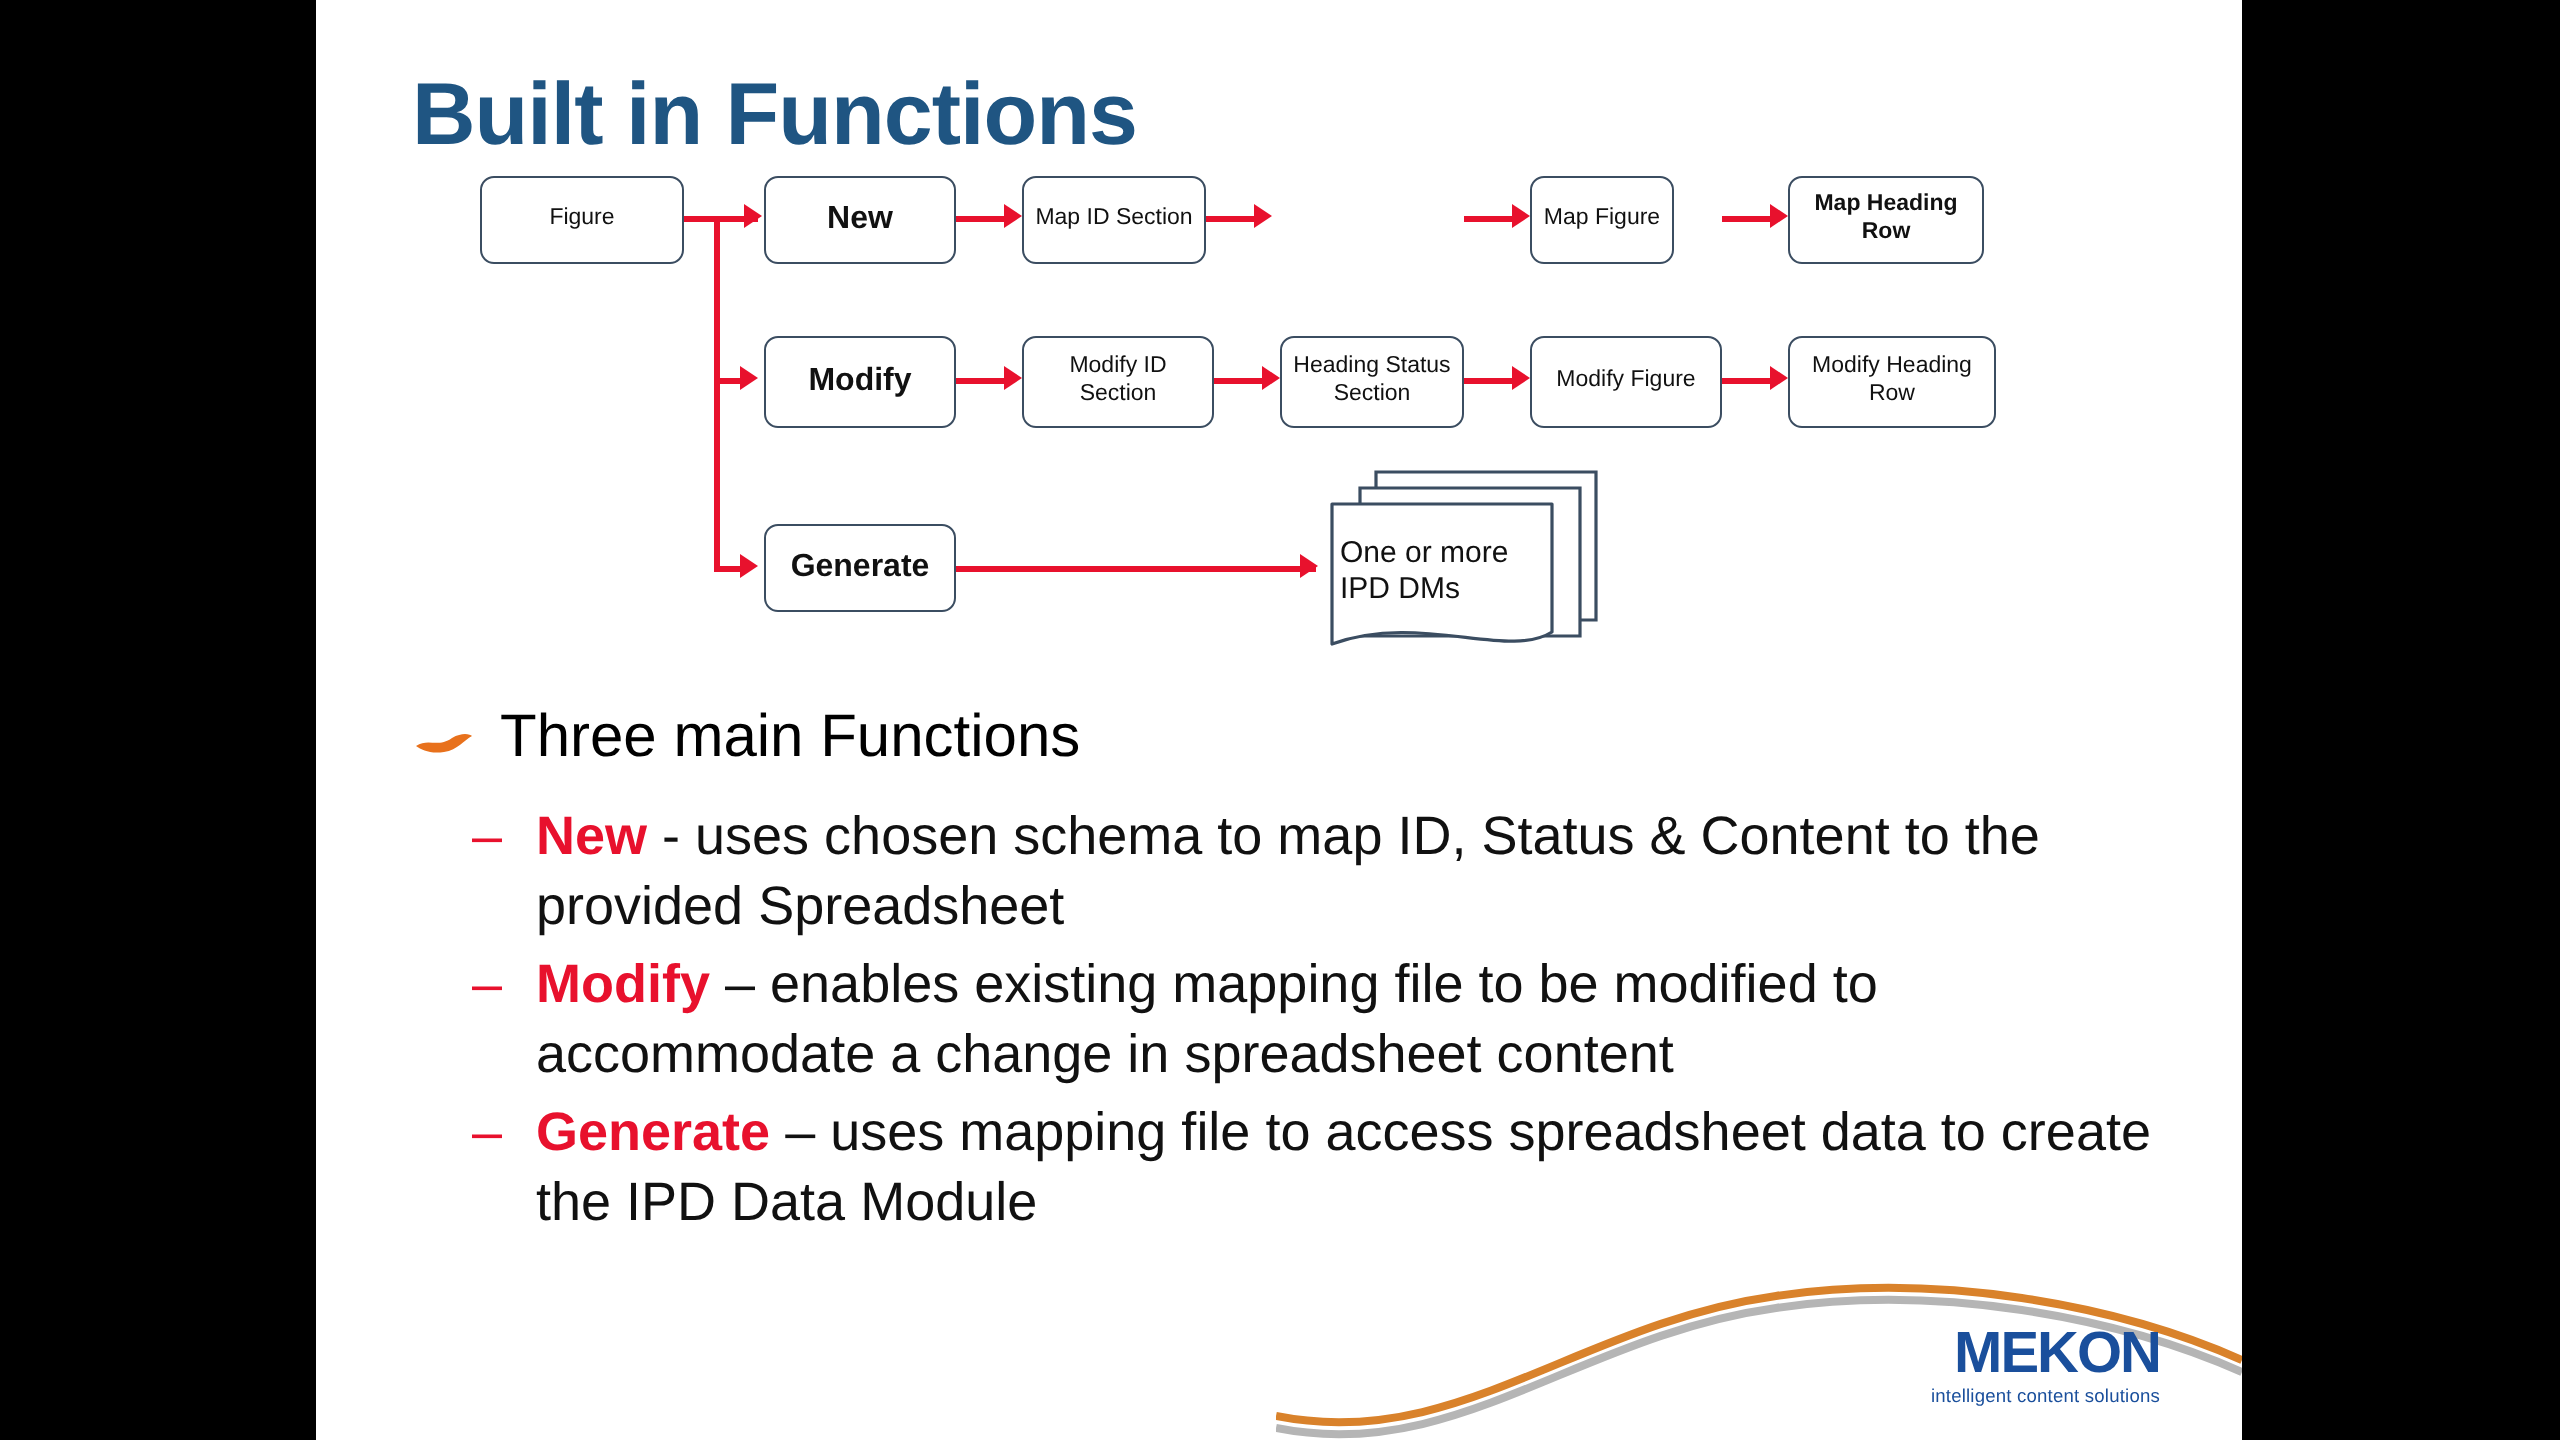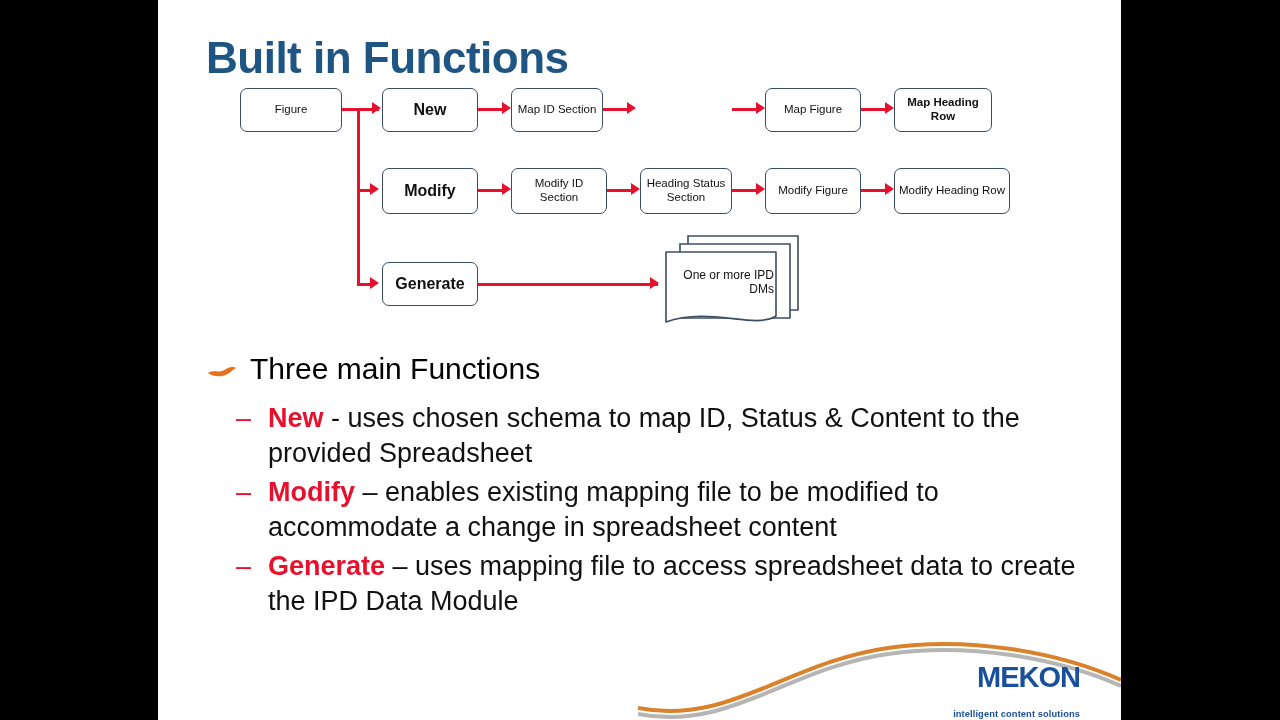--- a/index.html
+++ b/index.html
@@ -98,22 +98,22 @@
     top: 150px;
     width: 146px;
     height: 104px;
   }
   #docstack svg { display: block; }
   #docstack .doclabel {
     position: absolute;
     left: 12px;
     top: 40px;
     width: 104px;
-    text-align: right;
-    font-size: 12px;
+    text-align: left;
+    font-size: 15px;
     line-height: 1.2;
     color: #111111;
   }
 
   
   #body {
     position: absolute;
     left: 0;
     top: 352px;
     width: 963px;
@@ -172,24 +172,24 @@
   }
   #logo .mekon {
     font-size: 29px;
     font-weight: bold;
     color: #1A4F9C;
     letter-spacing: -1px;
     line-height: 1;
   }
   #logo .tag {
     font-size: 9.3px;
-    font-weight: bold;
+    font-weight: normal;
     color: #1A4F9C;
     letter-spacing: 0.1px;
-    margin-top: 17px;
+    margin-top: 1px;
   }
 </style>
 </head>
 <body>
 
 <div id="stage">
   <div id="slide">
 
     <div id="title">Built in Functions</div>
 
@@ -207,21 +207,21 @@
 
       <div class="node" style="left:353px; top:10px; width:92px; height:44px;">Map ID Section</div>
 
       <div class="hline" style="left:445px; top:30px; width:28px;"></div>
       <div class="arrowhead" style="left:469px; top:24px;"></div>
 
 
       <div class="hline" style="left:574px; top:30px; width:28px;"></div>
       <div class="arrowhead" style="left:598px; top:24px;"></div>
 
-      <div class="node" style="left:607px; top:10px; width:96px; height:44px;">Map Figure</div>
+      <div class="node" style="left:607px; top:10px; width:72px; height:44px;">Map Figure</div>
 
       <div class="hline" style="left:703px; top:30px; width:28px;"></div>
       <div class="arrowhead" style="left:727px; top:24px;"></div>
 
       <div class="node" style="left:736px; top:10px; width:98px; height:44px;font-weight:bold;">Map Heading Row</div>
 
       <div class="node strong" style="left:224px; top:90px; width:96px; height:46px;">Modify</div>
 
       <div class="hline" style="left:320px; top:111px; width:28px;"></div>
       <div class="arrowhead" style="left:344px; top:105px;"></div>
@@ -234,21 +234,21 @@
       <div class="node" style="left:482px; top:90px; width:92px; height:46px;">Heading Status Section</div>
 
       <div class="hline" style="left:574px; top:111px; width:28px;"></div>
       <div class="arrowhead" style="left:598px; top:105px;"></div>
 
       <div class="node" style="left:607px; top:90px; width:96px; height:46px;text-align:center;">Modify Figure</div>
 
       <div class="hline" style="left:703px; top:111px; width:28px;"></div>
       <div class="arrowhead" style="left:727px; top:105px;"></div>
 
-      <div class="node" style="left:736px; top:90px; width:116px; height:46px;">Modify Heading Row</div>
+      <div class="node" style="left:736px; top:90px; width:104px; height:46px;">Modify Heading Row</div>
 
       <div class="node strong" style="left:224px; top:184px; width:96px; height:44px;">Generate</div>
 
       <div class="hline" style="left:320px; top:205px; width:180px;"></div>
       <div class="arrowhead" style="left:492px; top:199px;"></div>
 
       <div class="vline" style="left:199px; top:30px; height:178px;"></div>
       <div class="hline" style="left:199px; top:30px; width:22px;"></div>
       <div class="hline" style="left:199px; top:111px; width:16px;"></div>
       <div class="hline" style="left:199px; top:205px; width:16px;"></div>

